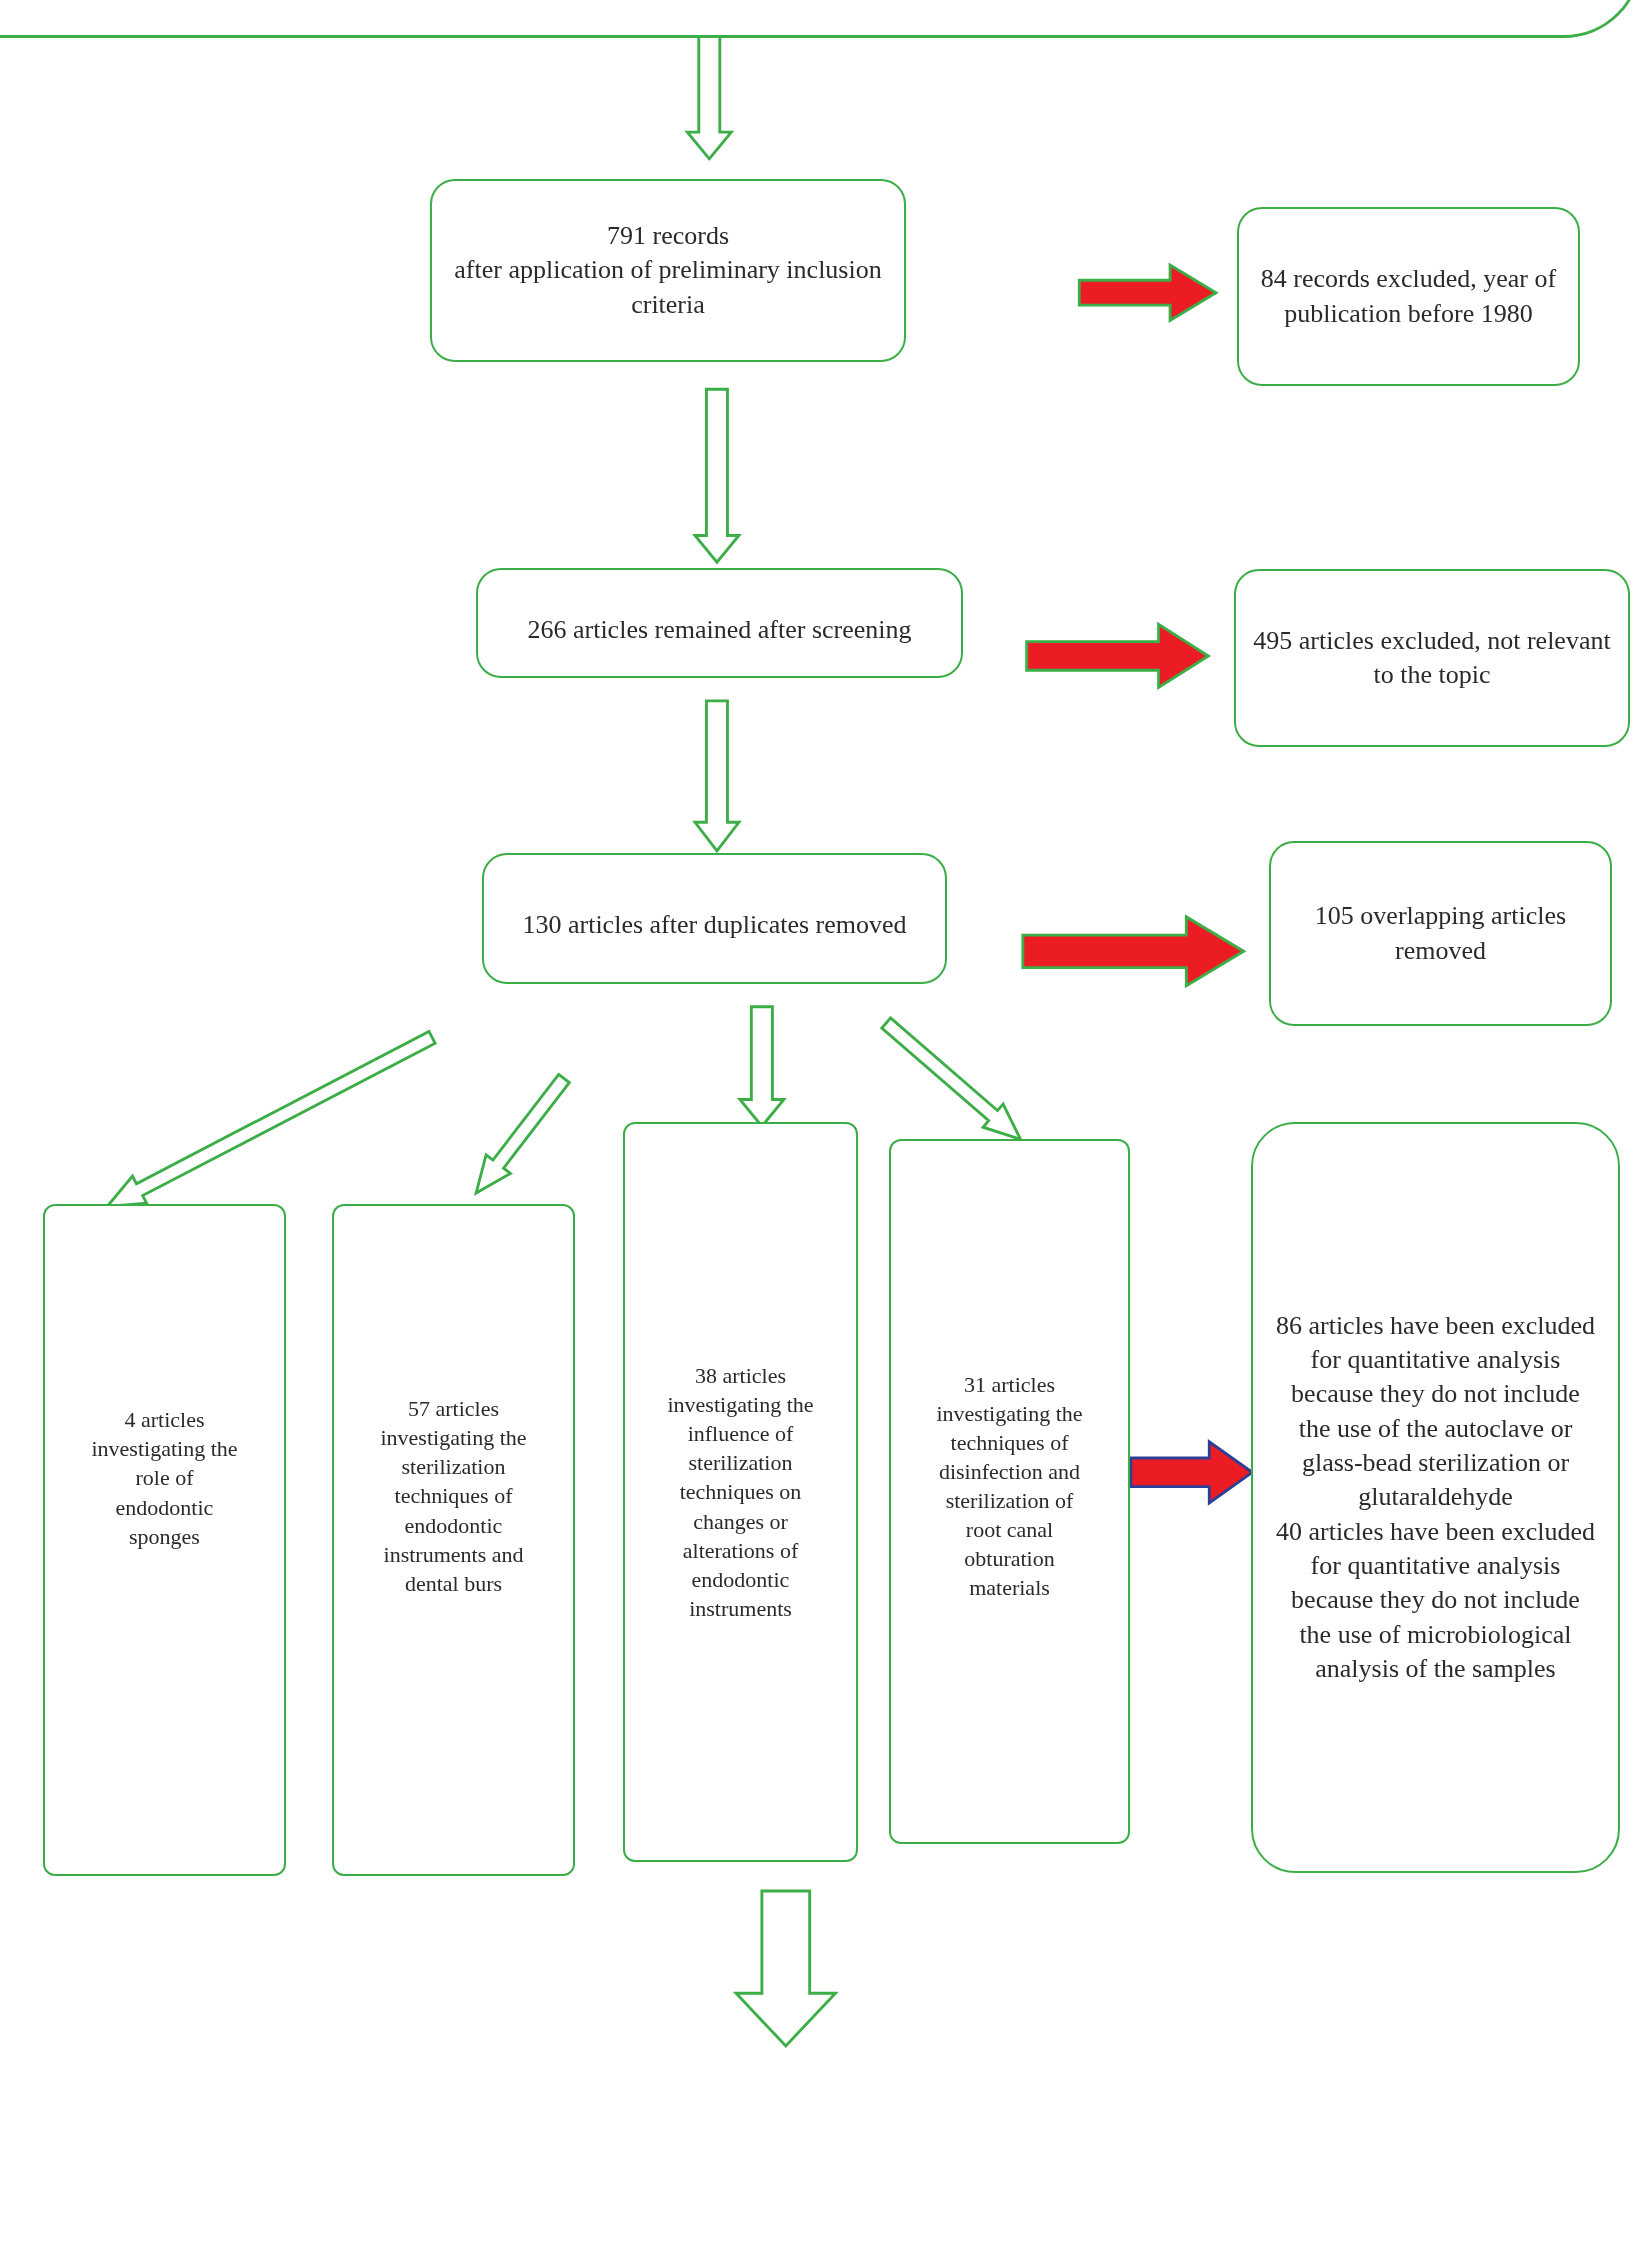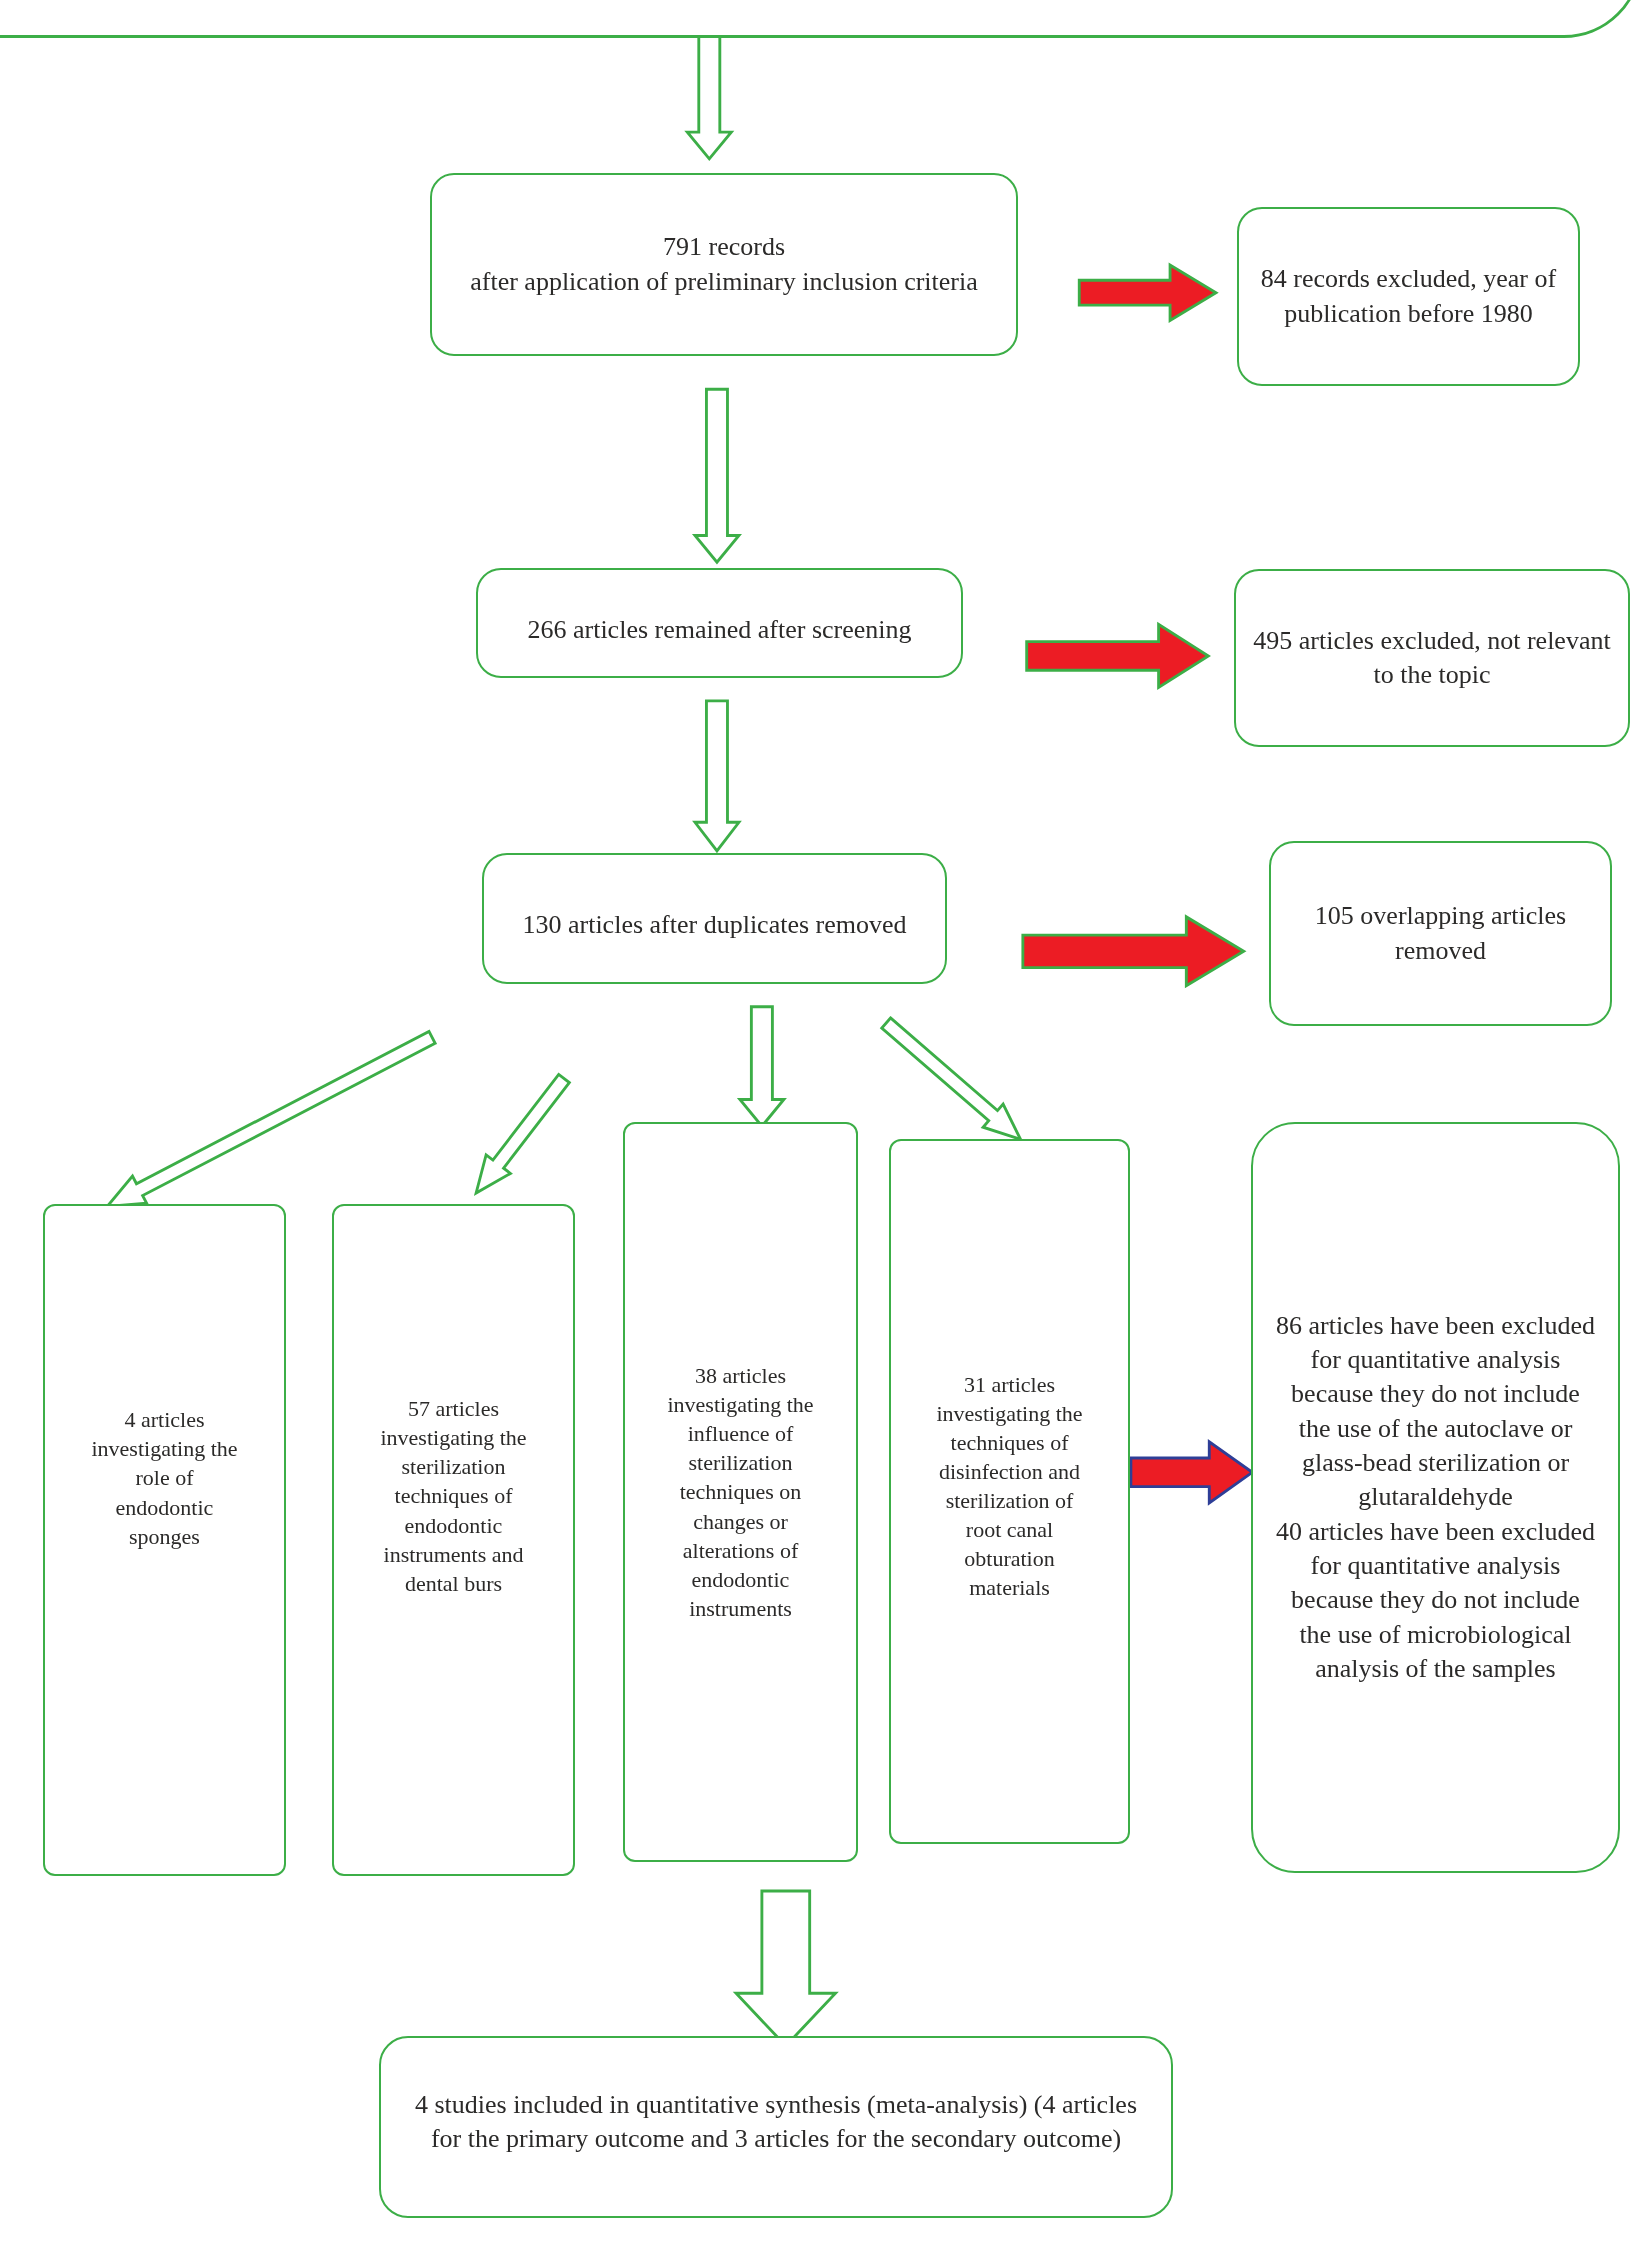--- a/index.html
+++ b/index.html
@@ -26,21 +26,21 @@
     justify-content:center;
     text-align:center;
     box-sizing:border-box;
     white-space:pre-line;
     line-height:1.32;
     font-size:26px;
   }
   .node .txt{display:block;width:100%;padding:0 13.4px;box-sizing:border-box;}
   .col{border-radius:12px;font-size:22px;}
   
-  #box-records {left:430px;top:173px;width:588px;height:183px;border-radius:24px;}
+  #box-records {left:430px;top:179px;width:476px;height:183px;}
   #box-screened{left:476px;top:568px;width:487px;height:110px;padding-top:13.4px;}
   #box-deduped{left:482px;top:853px;width:465px;height:131px;padding-top:13.4px;}
   
   #exc-year   {left:1237px;top:207px;width:343px;height:179px;}
   #exc-topic  {left:1234px;top:569px;width:396px;height:178px;}
   #exc-overlap{left:1269px;top:841px;width:343px;height:185px;}
   
   #col-sponges    {left:43px;  top:1204px;width:243px;height:672px;padding-bottom:124px;}
   #col-instruments{left:332px; top:1204px;width:243px;height:672px;padding-bottom:88px;}
   #col-influence  {left:623px; top:1122px;width:235px;height:740px;}
@@ -150,19 +150,15 @@
 the use of the autoclave or
 glass-bead sterilization or
 glutaraldehyde
 40 articles have been excluded
 for quantitative analysis
 because they do not include
 the use of microbiological
 analysis of the samples</span>
   </div>
 
-  <div class="node" id="box-final">
-    <span class="txt">4 studies included in quantitative synthesis (meta-analysis) (4 articles
-for the primary outcome and 3 articles for the secondary outcome)</span>
-  </div>
 
 </div>
 
 
 </body></html>

